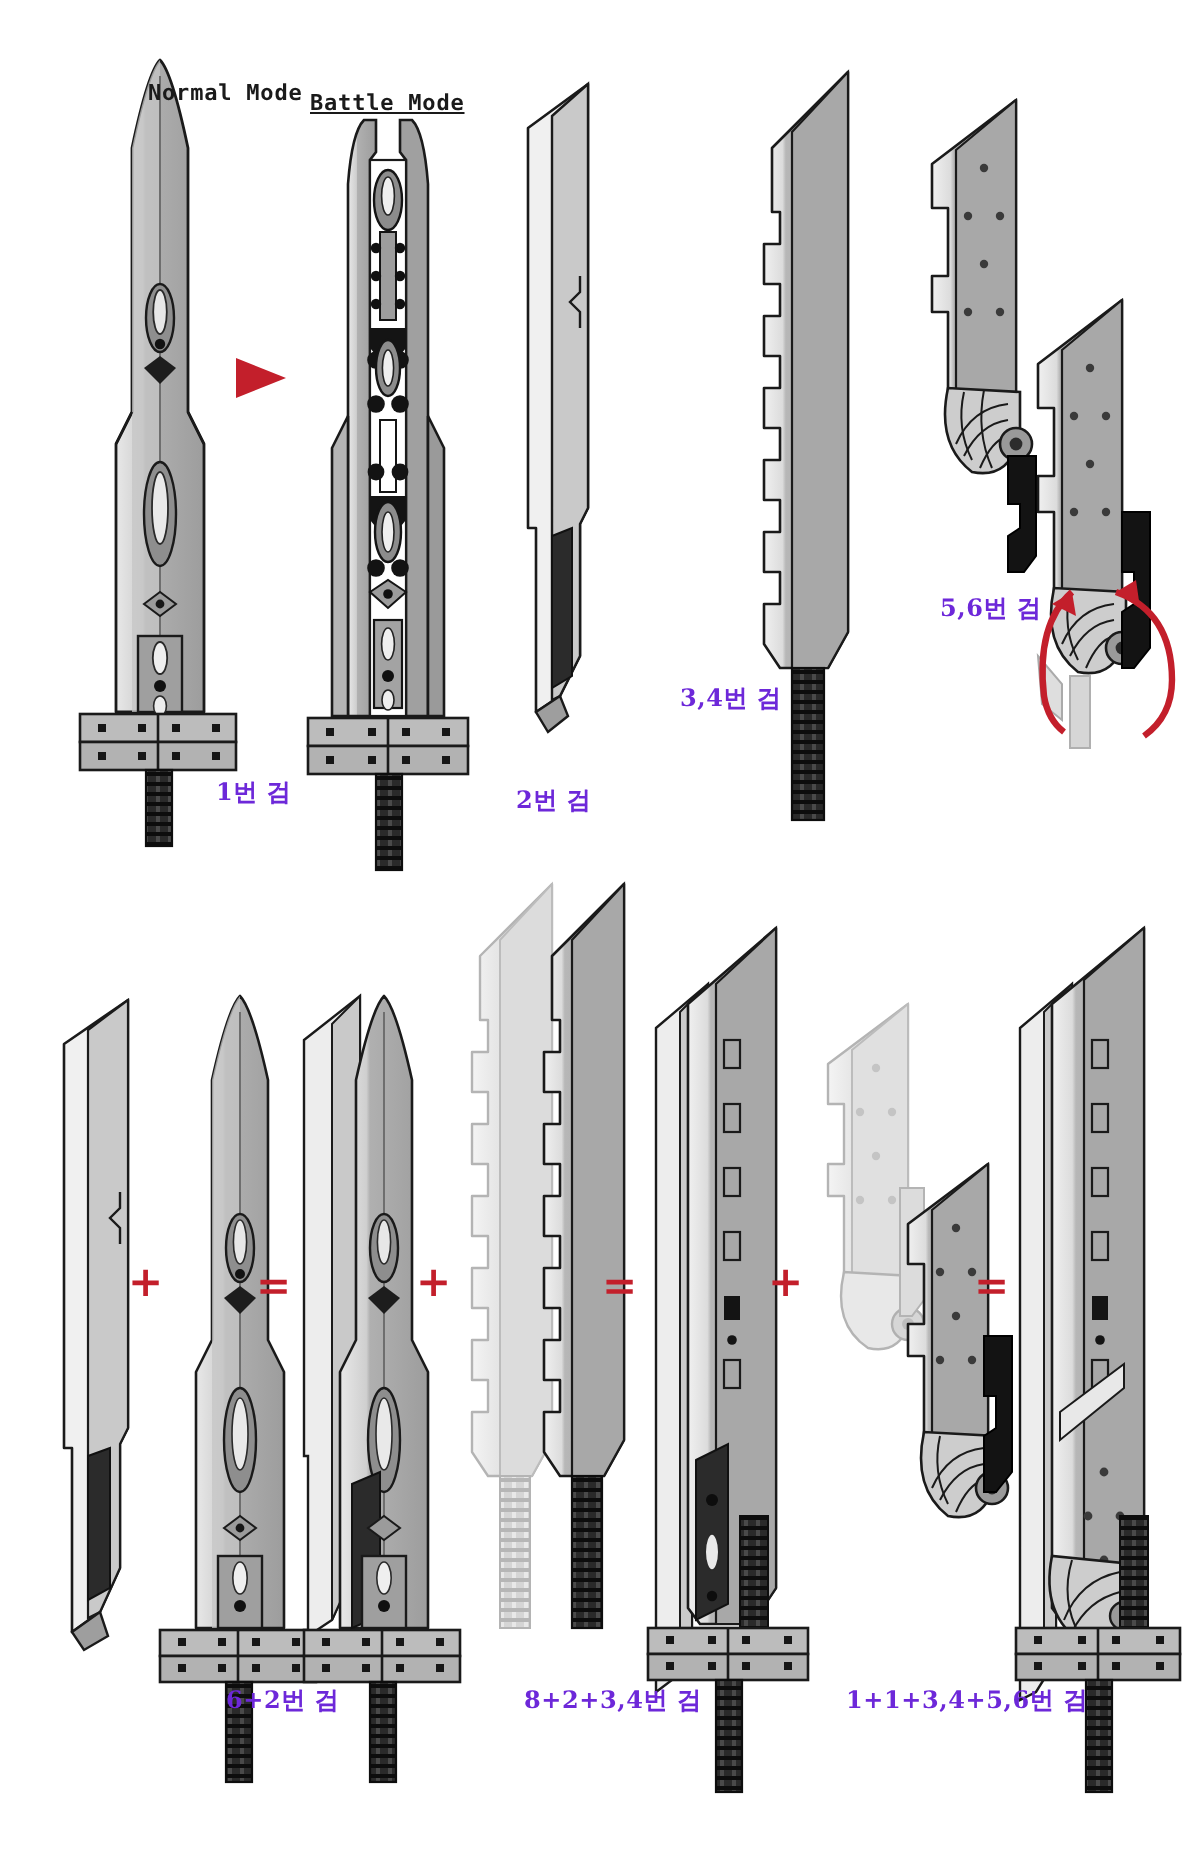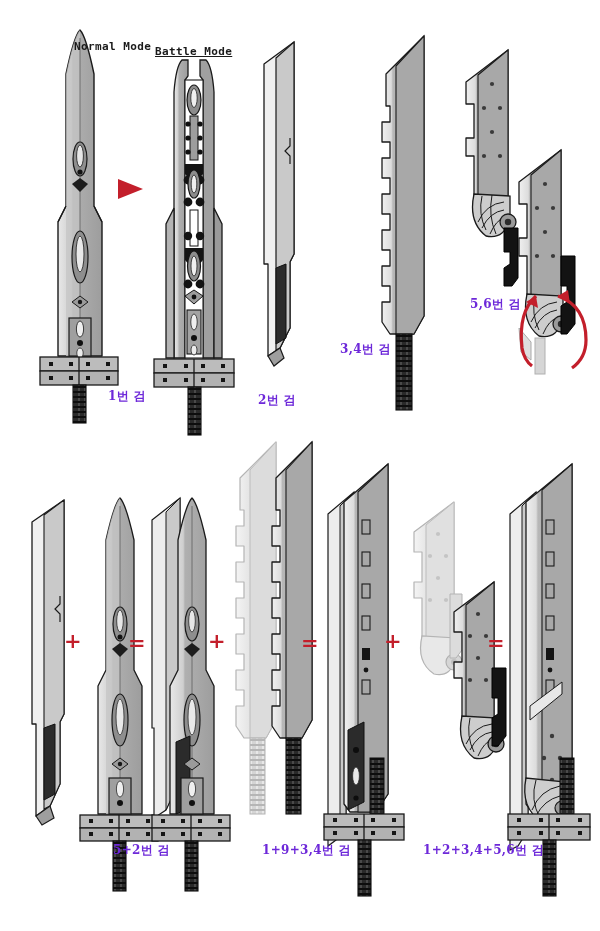--- a/index.html
+++ b/index.html
@@ -529,17 +529,17 @@
   </div>
 
   <div class="lbl mode-lbl" style="left:74px;top:8px;margin-top:32px;">Normal Mode</div>
   <div class="lbl mode-lbl" style="left:155px;top:45px;text-decoration:underline;">Battle Mode</div>
 
   <div class="lbl part-lbl" style="left:108px;top:388px;">1번 검</div>
   <div class="lbl part-lbl" style="left:258px;top:392px;">2번 검</div>
   <div class="lbl part-lbl" style="left:340px;top:341px;">3,4번 검</div>
   <div class="lbl part-lbl" style="left:470px;top:296px;">5,6번 검</div>
 
-  <div class="lbl sum-lbl" style="left:113px;top:842px;">5+2번 검</div>
-  <div class="lbl sum-lbl" style="left:262px;top:842px;">1+9+3,4번 검</div>
-  <div class="lbl sum-lbl" style="left:423px;top:842px;">1+2+3,4+5,6번 검</div>
+  <div class="lbl sum-lbl" style="left:113px;top:842px;">6+2번 검</div>
+  <div class="lbl sum-lbl" style="left:262px;top:842px;">8+2+3,4번 검</div>
+  <div class="lbl sum-lbl" style="left:423px;top:842px;">1+1+3,4+5,6번 검</div>
 
 </div>
 
 </body></html>

